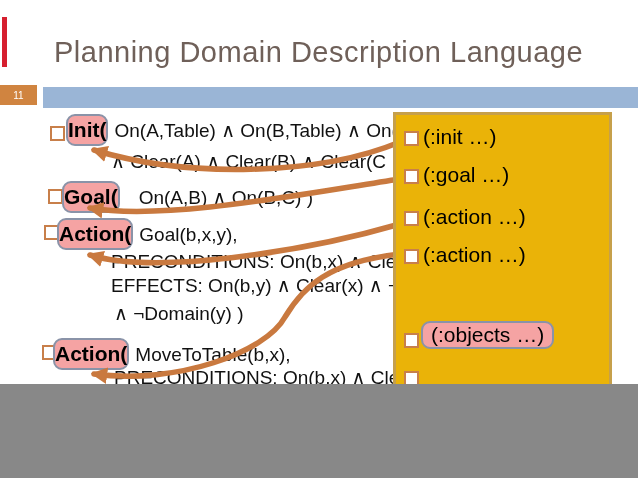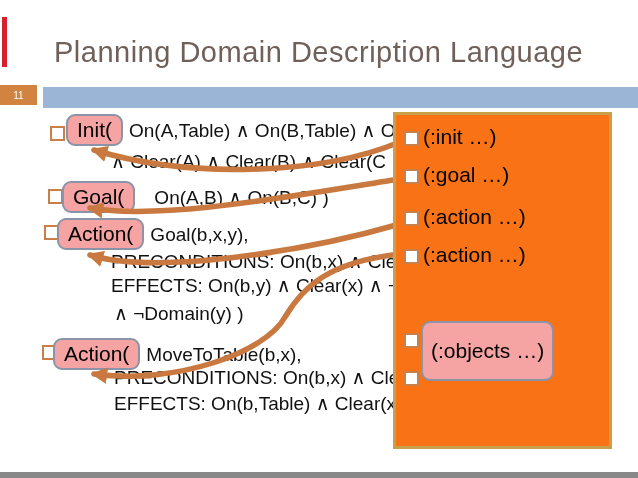--- a/index.html
+++ b/index.html
@@ -3,43 +3,43 @@
 <meta charset="utf-8">
 <style>
   :root{
     --accent-red:#d61f2f; --bar-blue:#9ab5d6; --badge-orange:#d08440;
     --highlight-pink:#f5a3a3; --highlight-border:#8a93a8; --box-border:#c6a04b;
     --arrow-orange:#c9793f; --title-gray:#6f6059; --bullet-orange:#c87f4a;
     --text-black:#111111;
   }
   html,body{margin:0;padding:0;}
   body{font-family:"Liberation Sans","DejaVu Sans",sans-serif;background:#888;}
-  .slide{position:relative;width:638px;height:472px;background:#ffffff;overflow:hidden;text-align:right;}
+  .slide{position:relative;width:638px;height:384px;background:#ffffff;overflow:hidden;text-align:right;}
 
   .red-stripe{position:absolute;left:2px;top:17px;width:5px;height:50px;background:var(--accent-red);}
 
   .title{position:absolute;left:54px;top:36px;font-size:29px;letter-spacing:0.5px;
          color:var(--title-gray);font-weight:400;white-space:nowrap;}
 
   .page-badge{position:absolute;left:0;top:85px;width:37px;height:20px;background:var(--badge-orange);
               color:#fff;font-size:10px;font-weight:normal;display:flex;align-items:center;justify-content:center;}
   .blue-bar{position:absolute;left:43px;top:87px;width:595px;height:21px;background:var(--bar-blue);}
 
   .content{position:absolute;inset:0;z-index:2;}
   .row{position:absolute;display:flex;align-items:baseline;white-space:nowrap;
        font-size:19px;color:var(--text-black);}
   .kw{display:inline-block;background:var(--highlight-pink);border:2px solid var(--highlight-border);
-      border-radius:9px;padding:2px 9px;font-size:21px;font-weight:normal;color:#000;margin-right:6px;}
+      border-radius:9px;padding:2px 0;font-size:21px;font-weight:bold;color:#000;margin-right:6px;}
   .bullet{position:absolute;width:11px;height:11px;border:2px solid var(--bullet-orange);background:#fff;}
 
-  .ref-box{position:absolute;left:393px;top:112px;width:219px;height:337px;background:#f97316;
+  .ref-box{position:absolute;left:393px;top:112px;width:219px;height:337px;background:#eab308;
            border:3px solid var(--box-border);box-sizing:border-box;z-index:5;}
   .ref-item{position:absolute;left:27px;font-size:21px;color:#000;white-space:nowrap;}
   .ref-item .kw2{background:var(--highlight-pink);border:2px solid var(--highlight-border);
-                 border-radius:9px;padding:16px 8px;font-weight:normal;display:inline-block;}
+                 border-radius:9px;padding:0 8px;font-weight:normal;display:inline-block;}
   .ref-bullet{position:absolute;left:8px;width:11px;height:11px;border:2px solid var(--bullet-orange);background:#fff;}
 
   .arrows{position:absolute;inset:0;z-index:4;pointer-events:none;}
   .arrows path{fill:none;stroke:var(--arrow-orange);stroke-width:5.5;stroke-linecap:round;}
 </style>
 </head>
 <body>
 
 <div class="slide">
 

